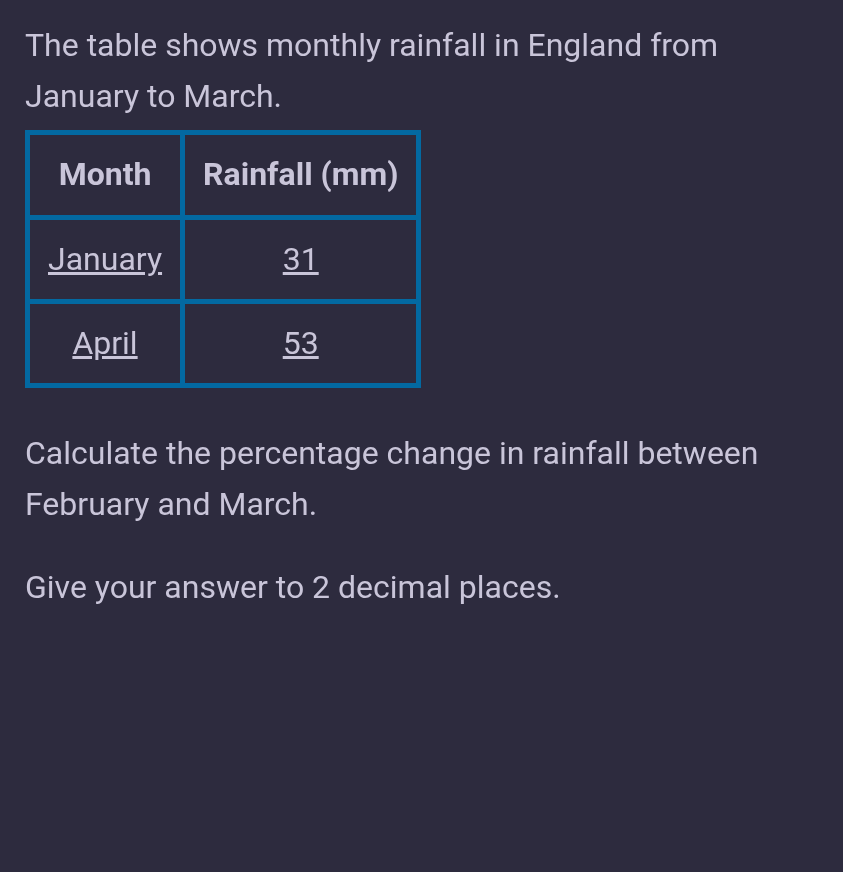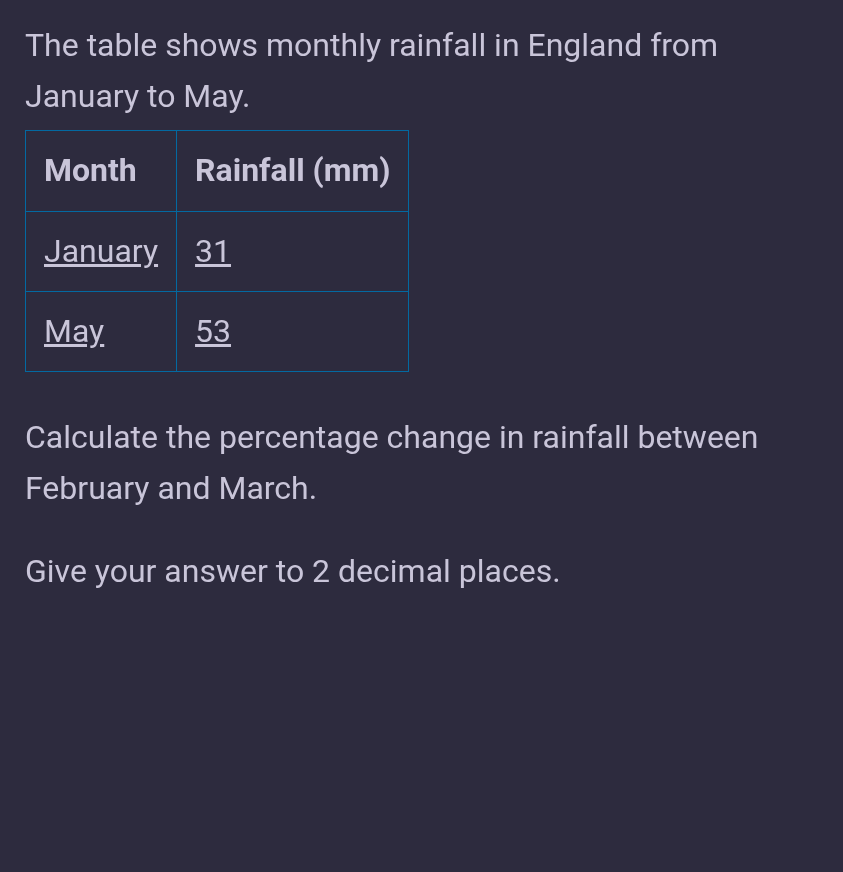--- a/index.html
+++ b/index.html
@@ -20,23 +20,23 @@
     .intro-text {
       margin-bottom: 0;
     }
     .data-table {
       border-collapse: collapse;
       margin-top: 8px;
       margin-bottom: 40px;
     }
     .data-table th,
     .data-table td {
-      border: 1px solid #0369a1;
+      border: 5px solid #0369a1;
       padding: 14px 18px;
-      text-align: left;
+      text-align: center;
       font-size: 32px;
     }
     .data-table th {
       font-weight: 700;
       color: #c9c5d9;
     }
     .data-table td {
       font-weight: 400;
       color: #c9c5d9;
       text-decoration: underline;
@@ -45,36 +45,36 @@
       margin-top: 30px;
       margin-bottom: 22px;
     }
     .instruction-text {
       margin-top: 32px;
     }
   </style>
 </head>
 <body>
 
-<p class="intro-text">The table shows monthly rainfall in England from January to May.</p>
+<p class="intro-text">The table shows monthly rainfall in England from January to March.</p>
 
 <table class="data-table">
   <thead>
     <tr>
       <th>Month</th>
       <th>Rainfall (mm)</th>
     </tr>
   </thead>
   <tbody>
     <tr>
       <td>January</td>
       <td>31</td>
     </tr>
     <tr>
-      <td>May</td>
+      <td>April</td>
       <td>53</td>
     </tr>
   </tbody>
 </table>
 
 <p class="question-text">Calculate the percentage change in rainfall between February and March.</p>
 
 <p class="instruction-text">Give your answer to 2 decimal places.</p>
 
 </body></html>

